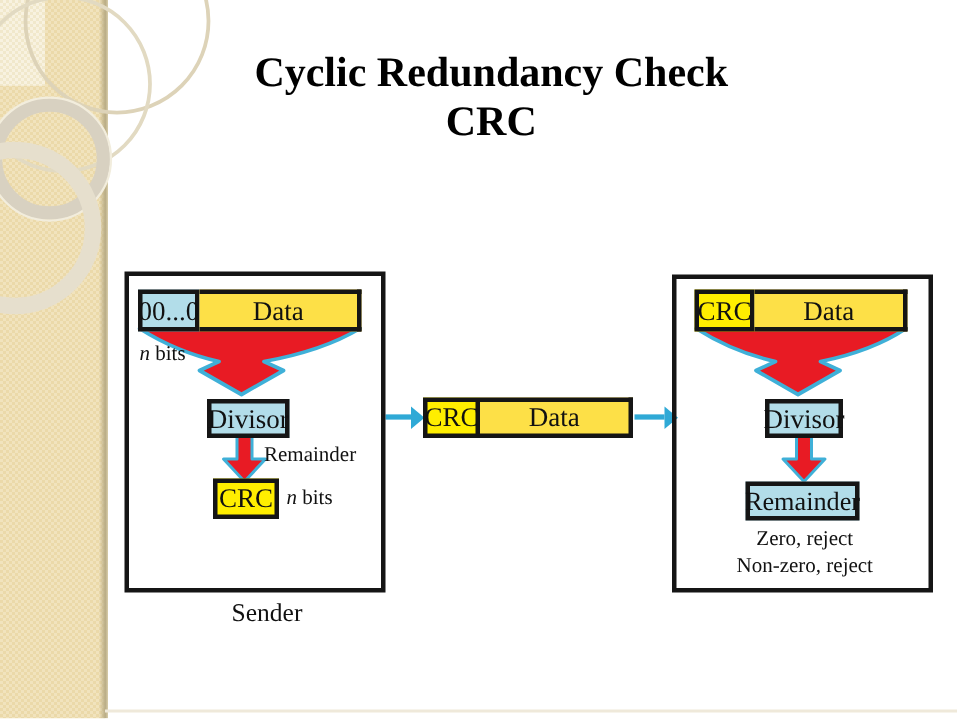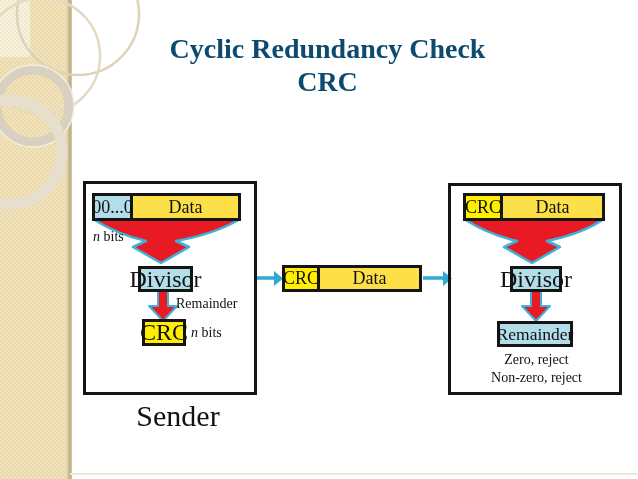--- a/index.html
+++ b/index.html
@@ -26,45 +26,45 @@
   }
   .deco-circles{position:absolute;left:0;top:0;z-index:2;}
   
   .slide-bottom-line{
     position:absolute;left:70px;right:0;top:473px;height:2px;background:#efe9da;
   }
   
   .title{
     position:absolute;left:95px;top:32px;width:465px;
     text-align:center;font-weight:bold;font-size:28px;line-height:33px;
-    color:#0c4a6e;z-index:3;
+    color:#000000;z-index:3;
   }
   .outer-box{
     position:absolute;border:3px solid #151515;background:transparent;z-index:3;
     box-sizing:border-box;
   }
   .bar{position:absolute;display:flex;z-index:4;box-sizing:border-box;align-items:center;}
   .cell{
     border:3px solid #151515;box-sizing:border-box;
     display:flex;align-items:center;justify-content:center;
     font-size:18px;height:28px;
   }
   .cell+.cell{border-left:none;}
   .cell-blue{background:#b2dde9;}
   .cell-yellow{background:#ffee00;}
   .cell-white{background:#fde047;}
   .small-box{
     position:absolute;border:3px solid #151515;box-sizing:border-box;
     display:flex;align-items:center;justify-content:center;
-    font-size:24px;z-index:4;white-space:nowrap;
+    font-size:18px;z-index:4;white-space:nowrap;
   }
   .lbl{position:absolute;z-index:4;font-size:14px;white-space:nowrap;}
   .lbl i{font-family:"Liberation Serif",serif;}
   .caption{
-    position:absolute;z-index:4;font-size:30px;text-align:center;white-space:nowrap;
+    position:absolute;z-index:4;font-size:17px;text-align:center;white-space:nowrap;
   }
   .ctr{text-align:center;}
   svg{display:block;}
   #diagram-svg{position:absolute;left:0;top:0;z-index:2;pointer-events:none;}
 </style>
 </head>
 <body>
 
 <div id="slide">
 

